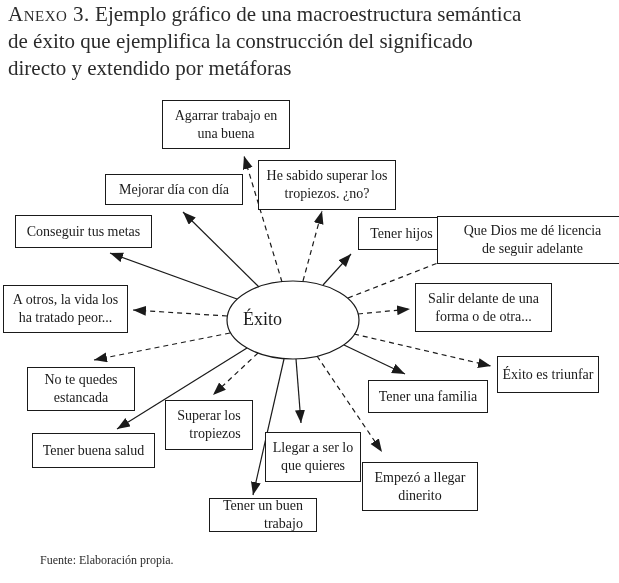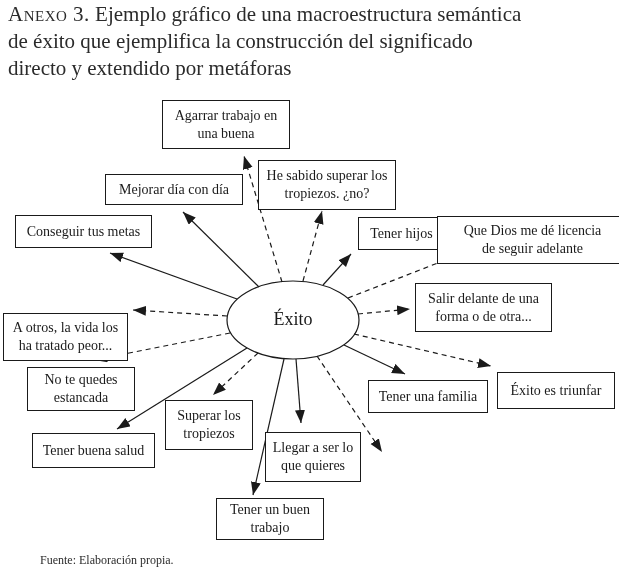--- a/index.html
+++ b/index.html
@@ -19,21 +19,21 @@
   .links ellipse { stroke:#1a1a1a; stroke-width:1.2; fill:#ffffff; }
   .node {
     position:absolute; box-sizing:border-box;
     border:1.4px solid #1a1a1a; background:#ffffff;
     display:flex; align-items:center; justify-content:center;
     text-align:center; white-space:pre-line;
     font-size:14px; line-height:18px; padding:1px 0;
   }
   .center-label {
     position:absolute; left:243px; top:218px; width:100px;
-    text-align:center; font-size:18px; line-height:22px;
+    text-align:left; font-size:18px; line-height:22px;
   }
   .source {
     position:absolute; left:40px; top:553px; font-size:12px; color:#2b2b2b;
   }
 </style>
 </head>
 <body>
 
 <div class="page">
 
@@ -77,31 +77,33 @@
 una buena</div>
     <div class="node" style="left:105px; top:84px;  width:138px; height:31px;">Mejorar día con día</div>
     <div class="node" style="left:258px; top:70px;  width:138px; height:50px;">He sabido superar los
 tropiezos. ¿no?</div>
     <div class="node" style="left:335px; top:127px; width:87px;  height:33px;margin-left:23px;">Tener hijos</div>
     <div class="node" style="left:437px; top:126px; width:191px; height:48px;">Que Dios me dé licencia
 de seguir adelante</div>
     <div class="node" style="left:15px;  top:125px; width:137px; height:33px;">Conseguir tus metas</div>
     <div class="node" style="left:415px; top:193px; width:137px; height:49px;">Salir delante de una
 forma o de otra...</div>
-    <div class="node" style="left:3px;   top:195px; width:125px; height:48px;margin-top:28px;">A otros, la vida los
+    <div class="node" style="left:3px;   top:195px; width:125px; height:48px;">A otros, la vida los
 ha tratado peor...</div>
-    <div class="node" style="left:497px; top:266px; width:118px; height:37px;margin-top:16px;">Éxito es triunfar</div>
+    <div class="node" style="left:497px; top:266px; width:102px; height:37px;">Éxito es triunfar</div>
     <div class="node" style="left:27px;  top:277px; width:108px; height:44px;">No te quedes
 estancada</div>
     <div class="node" style="left:368px; top:290px; width:120px; height:33px;">Tener una familia</div>
     <div class="node" style="left:32px;  top:343px; width:123px; height:35px;">Tener buena salud</div>
-    <div class="node" style="left:165px; top:310px; width:88px;  height:50px;">Superar los
+    <div class="node" style="left:165px; top:310px; width:88px;  height:50px;text-align:right;">Superar los
 tropiezos</div>
     <div class="node" style="left:265px; top:342px; width:96px;  height:50px;">Llegar a ser lo
 que quieres</div>
-    <div class="node" style="left:216px; top:408px; width:108px; height:42px;">Tener un buen
+    <div class="node" style="left:362px; top:372px; width:116px; height:49px;">Empezó a llegar
+dinerito</div>
+    <div class="node" style="left:209px; top:408px; width:108px; height:34px;text-align:right;">Tener un buen
 trabajo</div>
 
   </div>
 
   <div class="source">Fuente: Elaboración propia.</div>
 
 </div>
 
 </body></html>

